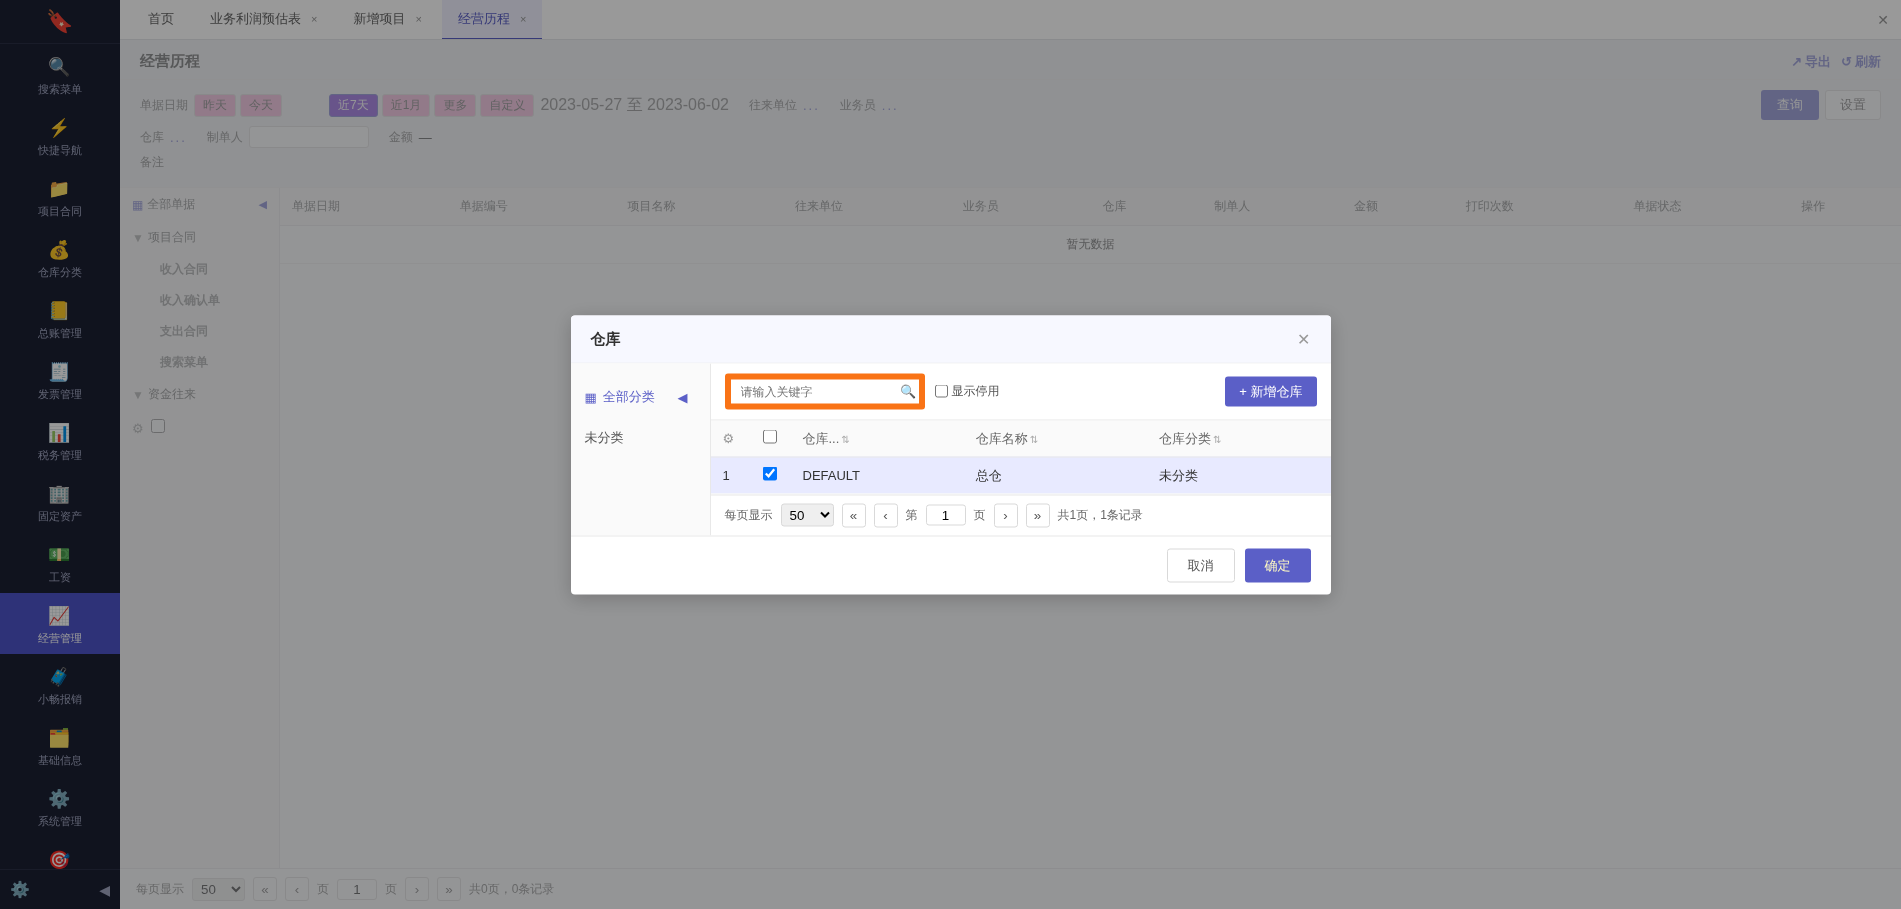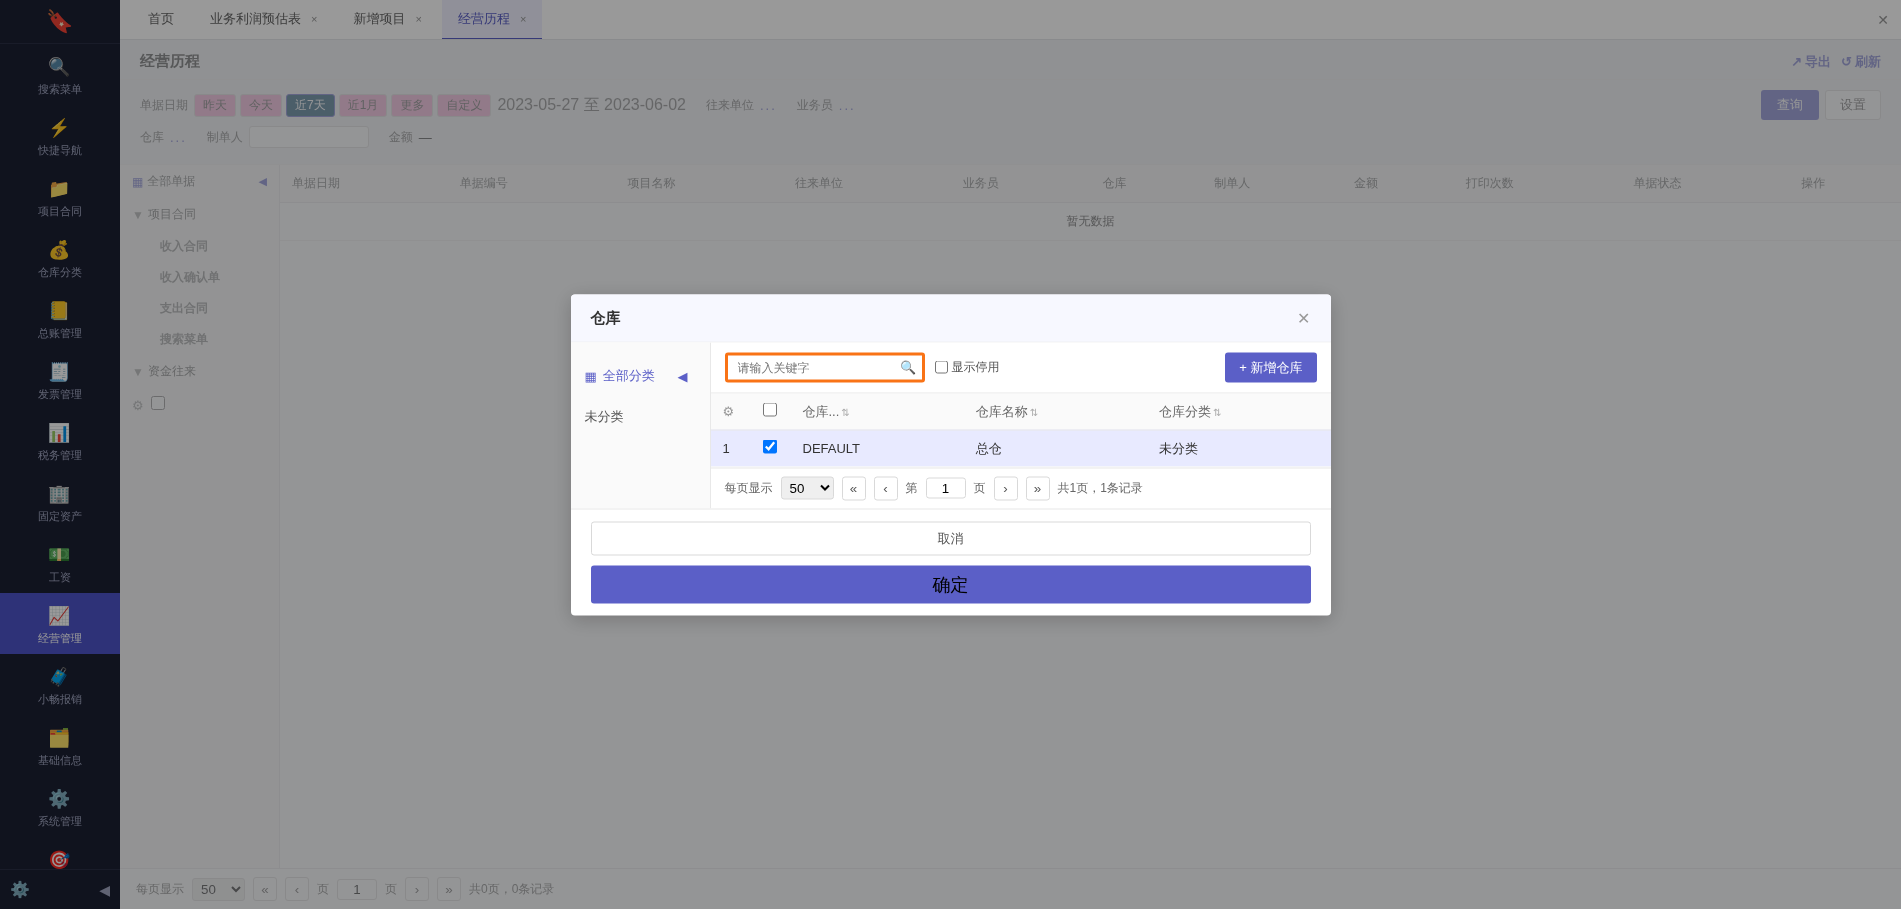--- a/index.html
+++ b/index.html
@@ -4,21 +4,21 @@
   <style>
     * { box-sizing: border-box; margin: 0; padding: 0; }
     body { font-family: 'Microsoft YaHei', Arial, sans-serif; font-size: 13px; background: #f0f2f5; overflow: hidden; width: 1901px; height: 909px; }
     .tab { padding: 8px 16px; height: 40px; display: flex; align-items: center; gap: 6px; font-size: 13px; color: #666; cursor: pointer; border-bottom: 2px solid transparent; white-space: nowrap; }
     .tab.active { color: #5b5fc7; border-bottom: 2px solid #5b5fc7; background: #f0f1ff; }
     .tab .close-btn { font-size: 11px; color: #999; margin-left: 4px; }
     .btn-link { color: #5b5fc7; cursor: pointer; font-size: 13px; display: flex; align-items: center; gap: 3px; }
     .filter-label { color: #666; font-size: 12px; white-space: nowrap; }
     .filter-date-btns { display: flex; gap: 4px; align-items: center; }
     .date-btn { padding: 2px 8px; border: 1px solid #d9d9d9; border-radius: 3px; font-size: 12px; cursor: pointer; color: #555; background: #f9a8d4; }
-    .date-btn.active { background: #0c4a6e; color: #fff; border-color: #5b5fc7; }
+    .date-btn.active { background: #6d28d9; color: #fff; border-color: #5b5fc7; margin-left: 43px; }
     .date-range { font-size: 16px; color: #666; }
     .filter-select { border: 1px solid #d9d9d9; border-radius: 3px; padding: 3px 24px 3px 8px; font-size: 12px; color: #333; background: #fff; min-width: 120px; cursor: pointer; appearance: none; }
     .filter-dots { color: #5b5fc7; cursor: pointer; letter-spacing: 2px; }
     .query-btn { background: #5b5fc7; color: #fff; border: none; padding: 5px 16px; border-radius: 3px; cursor: pointer; font-size: 13px; }
     .setting-btn { background: #fff; border: 1px solid #d9d9d9; color: #555; padding: 5px 14px; border-radius: 3px; cursor: pointer; font-size: 13px; }
 
     
     .table-container { background: #fff; margin: 0; flex: 1; overflow: auto; }
     .data-table { width: 100%; border-collapse: collapse; font-size: 12px; }
     .data-table th { background: #fafafa; border-bottom: 1px solid #e8e8e8; padding: 10px 12px; color: #666; font-weight: 500; text-align: left; white-space: nowrap; }
@@ -38,35 +38,35 @@
     .modal-header { display: flex; align-items: center; justify-content: space-between; padding: 14px 20px; border-bottom: 1px solid #e8e8e8; background: #f7f8ff; border-radius: 4px 4px 0 0; }
     .modal-title { font-size: 15px; font-weight: 600; color: #333; }
     .modal-close { cursor: pointer; font-size: 16px; color: #999; }
     .modal-body { display: flex; flex: 1; overflow: hidden; }
     .modal-sidebar { width: 140px; border-right: 1px solid #e8e8e8; padding: 10px 0; background: #fafafa; overflow-y: auto; flex-shrink: 0; }
     .modal-sidebar-item { padding: 8px 14px; font-size: 13px; color: #555; cursor: pointer; display: flex; align-items: center; gap: 6px; }
     .modal-sidebar-item.active { color: #5b5fc7; }
     .modal-sidebar-toggle { cursor: pointer; color: #5b5fc7; padding: 8px; display: flex; align-items: center; }
     .modal-content { flex: 1; display: flex; flex-direction: column; overflow: hidden; }
     .modal-toolbar { padding: 10px 14px; display: flex; align-items: center; gap: 10px; border-bottom: 1px solid #e8e8e8; }
-    .search-input { border: 3px solid #f97316; border-radius: 3px; padding: 5px 28px 5px 10px; font-size: 12px; width: 200px; }
+    .search-input { border: 6px solid #f97316; border-radius: 3px; padding: 5px 28px 5px 10px; font-size: 12px; width: 200px; }
     .search-wrap { position: relative; display: inline-block; }
     .search-icon-inner { position: absolute; right: 8px; top: 50%; transform: translateY(-50%); color: #999; font-size: 13px; }
     .show-disabled { display: flex; align-items: center; gap: 4px; font-size: 12px; color: #555; cursor: pointer; }
     .add-btn { background: #5b5fc7; color: #fff; border: none; padding: 6px 14px; border-radius: 3px; cursor: pointer; font-size: 13px; margin-left: auto; display: flex; align-items: center; gap: 4px; }
     .modal-table-wrap { flex: 1; overflow-y: auto; }
     .modal-table { width: 100%; border-collapse: collapse; font-size: 13px; }
     .modal-table th { background: #fafafa; padding: 9px 12px; color: #666; font-weight: 500; border-bottom: 1px solid #e8e8e8; text-align: left; white-space: nowrap; }
     .modal-table th .sort-icon { font-size: 10px; color: #aaa; margin-left: 2px; }
     .modal-table td { padding: 9px 12px; border-bottom: 1px solid #f5f5f5; color: #333; }
     .modal-table tr.selected td { background: #e8eaff; }
     .modal-footer-pagination { padding: 8px 14px; border-top: 1px solid #e8e8e8; display: flex; align-items: center; gap: 8px; font-size: 12px; color: #666; }
-    .modal-actions { padding: 12px 20px; display: flex; justify-content: flex-end; gap: 10px; border-top: 1px solid #e8e8e8; flex-direction: column; }
+    .modal-actions { padding: 12px 20px; display: flex; justify-content: flex-end; gap: 10px; border-top: 1px solid #e8e8e8; }
     .cancel-btn { background: #fff; border: 1px solid #d9d9d9; color: #555; padding: 7px 20px; border-radius: 3px; cursor: pointer; font-size: 13px; }
-    .confirm-btn { background: #5b5fc7; color: #000000; border: none; padding: 7px 20px; border-radius: 3px; cursor: pointer; font-size: 18px; }
+    .confirm-btn { background: #5b5fc7; color: #fef9c3; border: none; padding: 7px 20px; border-radius: 3px; cursor: pointer; font-size: 13px; }
 
     .sub-menu-list { padding-left: 28px; font-weight: bold; }
     .sub-menu-item { padding: 7px 12px; font-size: 12px; color: #888; cursor: pointer; }
 
     .section-header { padding: 8px 12px; font-size: 12px; color: #666; display: flex; align-items: center; gap: 4px; cursor: pointer; }
 
     .gear-icon { color: #999; cursor: pointer; }
     .checkbox { width: 14px; height: 14px; border: 1px solid #d9d9d9; border-radius: 2px; cursor: pointer; }
 
     .no-data { text-align: center; color: #bbb; padding: 40px; }
@@ -251,20 +251,25 @@
             <option></option>
           </select>
         </div>
 
         <div class="filter-group">
           <span class="filter-label">金额</span>
           <span>—</span>
         </div>
       </div>
 
+      <div class="filter-row2">
+        <div class="filter-group">
+          <span class="filter-label">备注</span>
+        </div>
+      </div>
     </div>
 
     <div style="display:flex;flex:1;overflow:hidden;">
 
       <div style="width:160px;border-right:1px solid #e8e8e8;background:#fafafa;overflow-y:auto;flex-shrink:0;">
         <div class="section-header">
           <span style="color:#5b5fc7;">▦</span>
           <span>全部单据</span>
           <span style="margin-left:auto;color:#5b5fc7;font-size:11px;">◀</span>
         </div>

